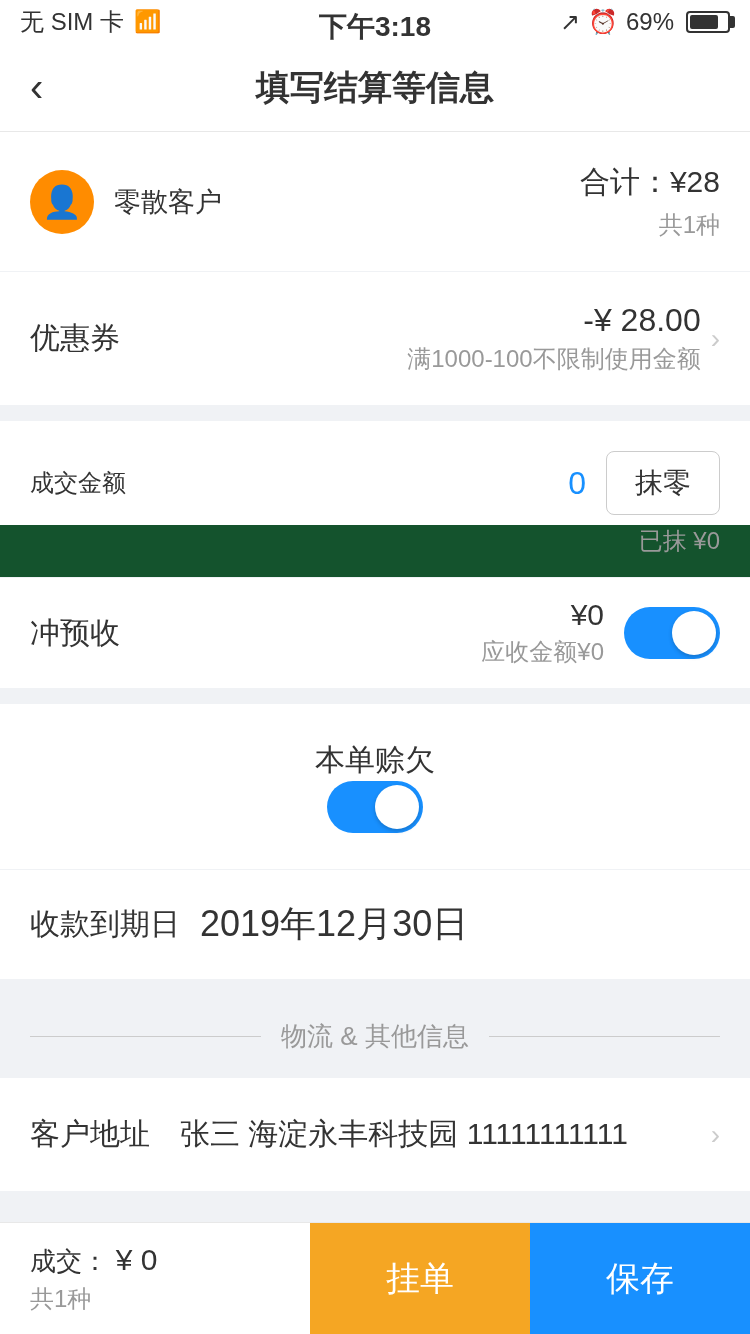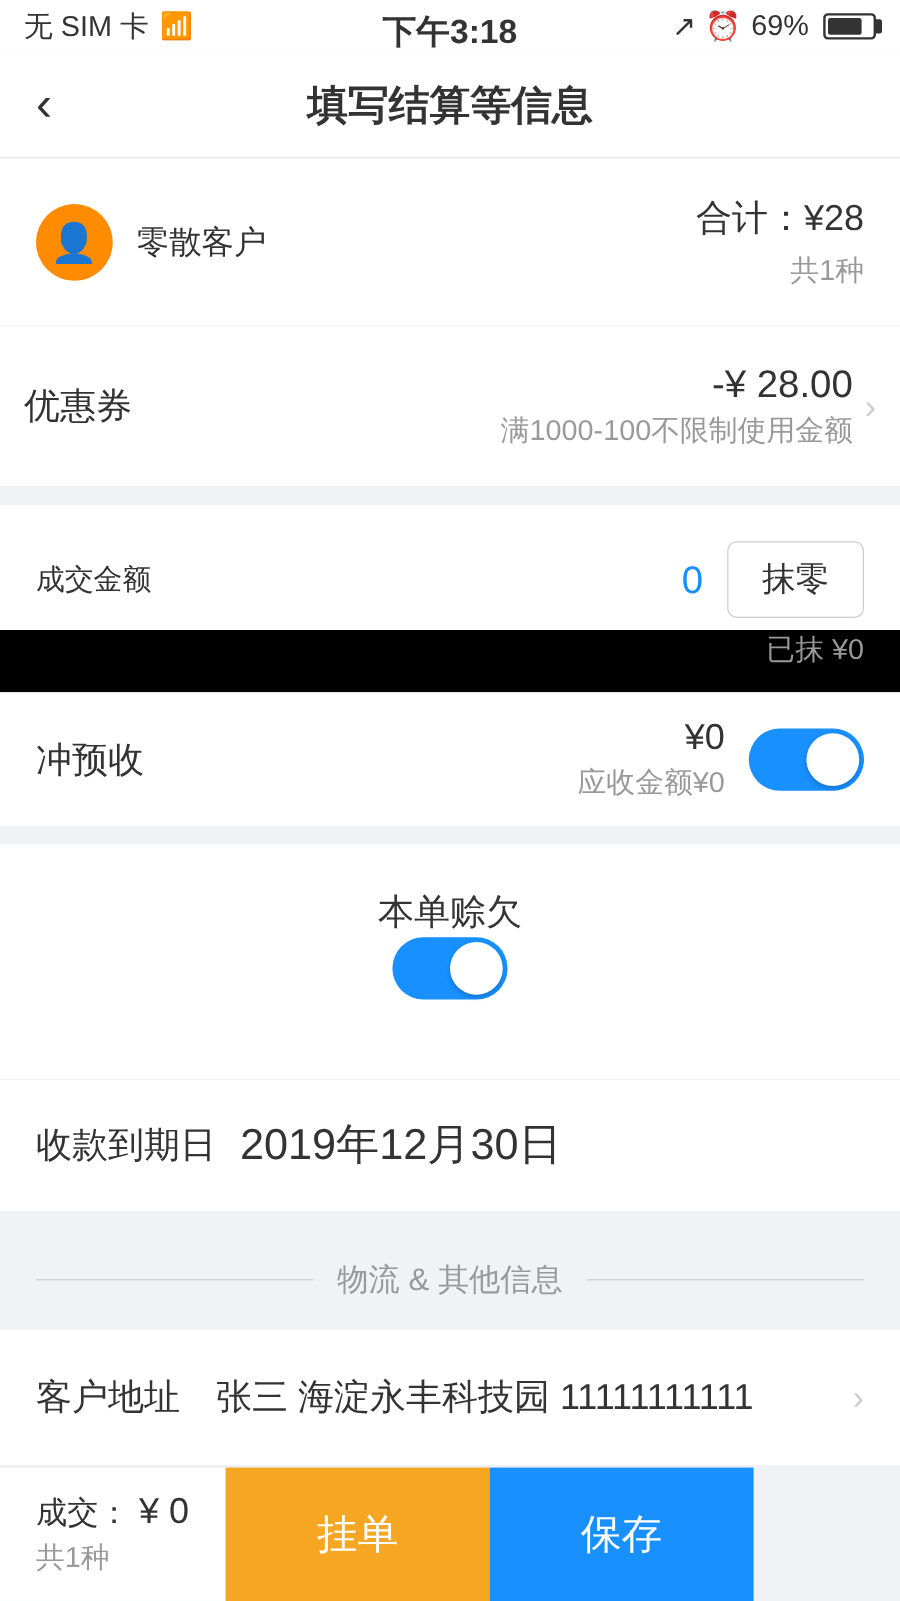--- a/index.html
+++ b/index.html
@@ -155,21 +155,21 @@
       color: #999;
       margin-top: 6px;
     }
 
     
     .coupon-row {
       background: #fff;
       display: flex;
       align-items: center;
       justify-content: space-between;
-      padding: 30px 20px;
+      padding: 30px 30px;
       border-top: 1px solid #f0f2f5;
     }
     .coupon-label {
       font-size: 30px;
       color: #333;
     }
     .coupon-right {
       display: flex;
       align-items: center;
       gap: 10px;
@@ -215,21 +215,21 @@
     .round-btn {
       border: 1px solid #ccc;
       background: #fff;
       border-radius: 8px;
       padding: 12px 28px;
       font-size: 28px;
       color: #333;
       cursor: pointer;
     }
     .deal-sub {
-      background: #000000;
+      background: #14532d;
       text-align: right;
       padding: 0 30px 20px 30px;
       font-size: 24px;
       color: #999;
     }
 
     
     .prereceive-row {
       background: #fff;
       display: flex;
@@ -295,21 +295,20 @@
       color: #333;
     }
 
     
     .duedate-row {
       background: #fff;
       display: flex;
       align-items: center;
       padding: 30px 30px;
       border-top: 1px solid #f0f2f5;
-      margin-top: 30px;
     }
     .duedate-label {
       font-size: 30px;
       color: #333;
       margin-right: 20px;
     }
     .duedate-value {
       font-size: 36px;
       color: #333;
     }
@@ -352,21 +351,21 @@
       font-size: 30px;
       color: #333;
       flex: 1;
     }
 
     
     .bottom-bar {
       position: fixed;
       bottom: 0;
       left: 0;
-      width: 628px;
+      width: 750px;
       height: 112px;
       background: #fff;
       display: flex;
       align-items: center;
       border-top: 1px solid #e8e8e8;
     }
     .bottom-info {
       flex: 1;
       padding: 0 30px;
     }

